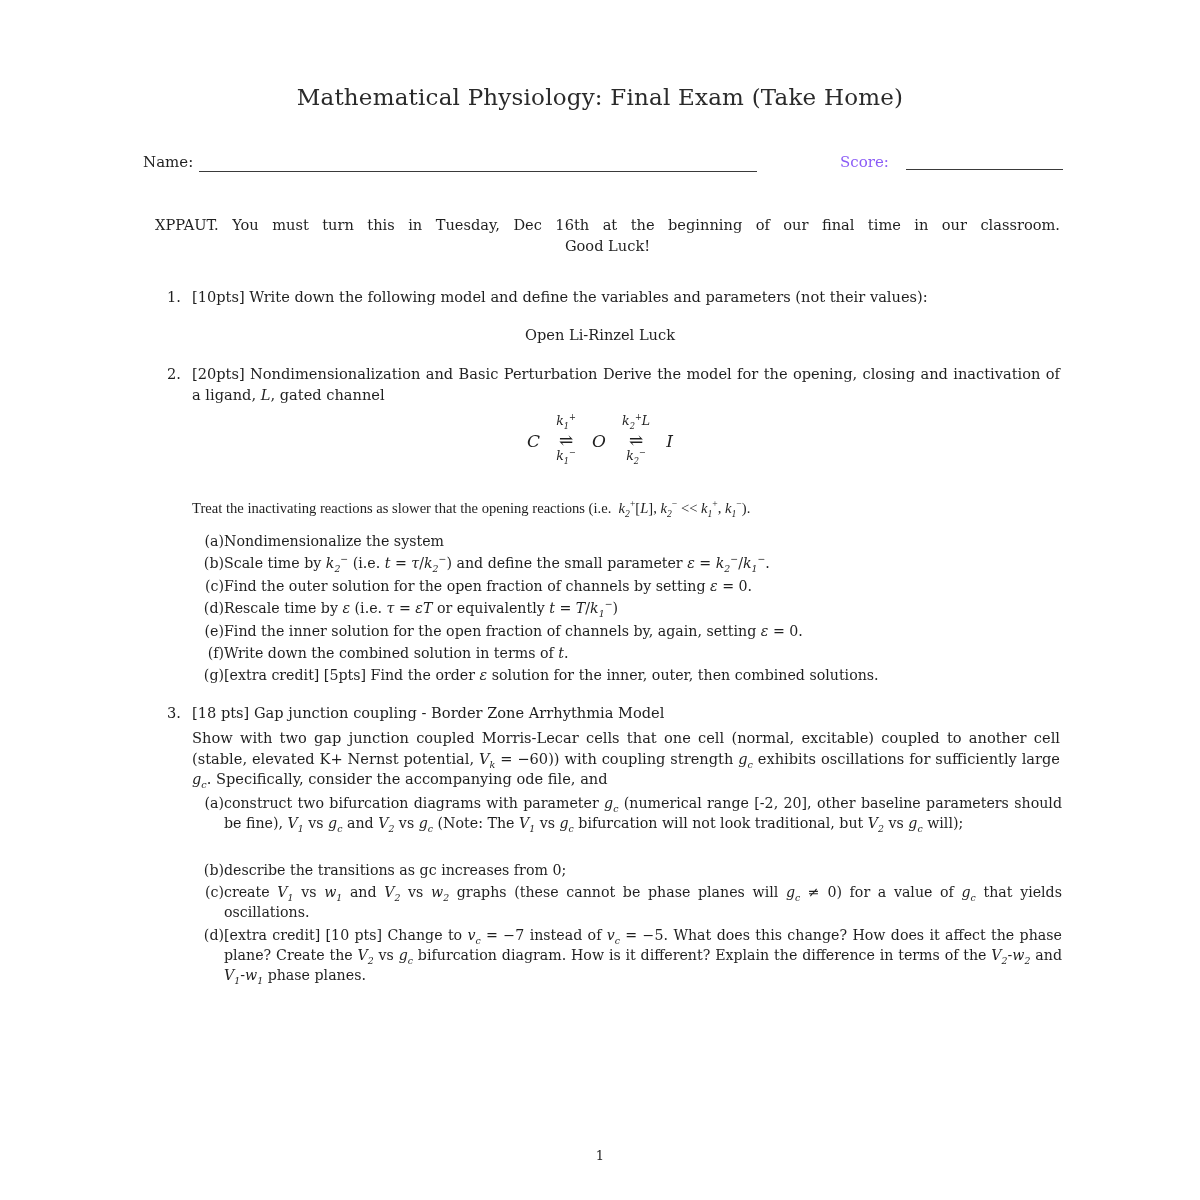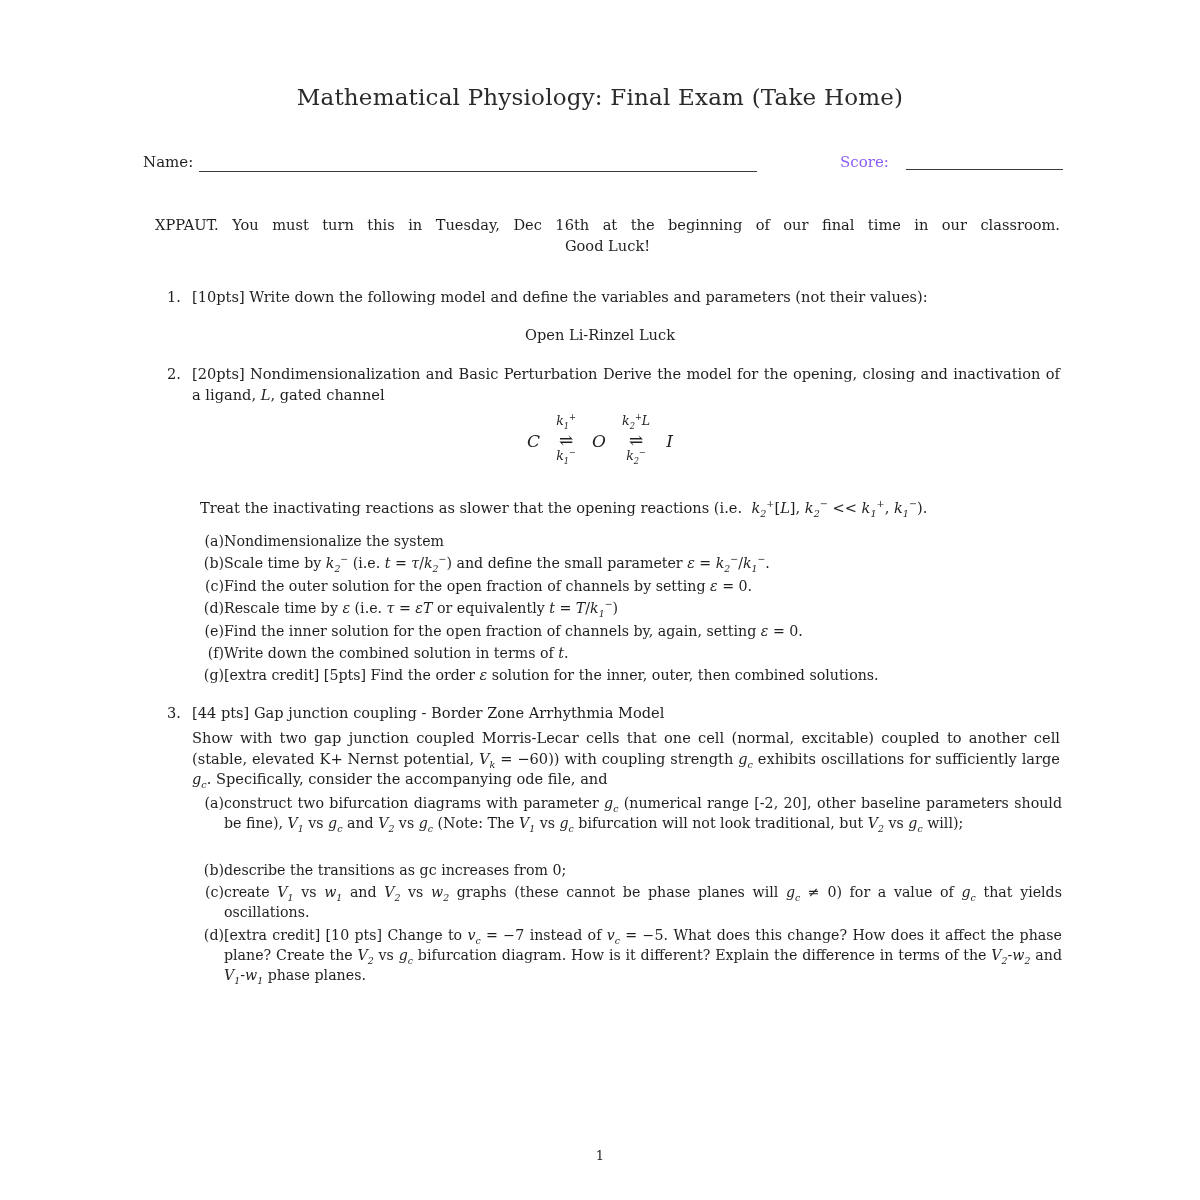--- a/index.html
+++ b/index.html
@@ -239,21 +239,21 @@
       <span class="rxn">
         <span class="rate-top"><i>k</i><sub>2</sub><sup class="op">+</sup><i>L</i></span>
         <span class="arrows">⇌</span>
         <span class="rate-bot"><i>k</i><sub>2</sub><sup class="op">−</sup></span>
       </span>
       <span class="sp-species">I</span>
     </span>
   </div>
 
   <div class="item" style="left:192px; top:498px; width:868px;">
-    <div class="body" style="margin-left:8px;">
+    <div class="body" style="margin-left:0;font-family:Liberation Serif, serif;">
       Treat the inactivating reactions as slower that the opening reactions (i.e.&nbsp;
       <i>k</i><sub>2</sub><sup class="op">+</sup>[<i>L</i>], <i>k</i><sub>2</sub><sup class="op">−</sup>
       &lt;&lt; <i>k</i><sub>1</sub><sup class="op">+</sup>, <i>k</i><sub>1</sub><sup class="op">−</sup>).
     </div>
   </div>
 
   <div class="sub" style="left:196px; top:531px;">
     <span class="lbl">(a)</span>
     <div class="body">Nondimensionalize the system</div>
   </div>
@@ -297,21 +297,21 @@
   <div class="sub" style="left:196px; top:665px;">
     <span class="lbl">(g)</span>
     <div class="body">
       [extra credit] [5pts] Find the order <i>ε</i> solution for the inner, outer, then combined solutions.
     </div>
   </div>
 
   <div class="item" style="left:155px; top:703px;">
     <span class="num">3.</span>
     <div class="body">
-      <span>[44 pts]</span>
+      <span>[18 pts]</span>
       <span>Gap junction coupling - Border Zone Arrhythmia Model</span>
     </div>
   </div>
 
   <div class="item" style="left:192px; top:728px; width:868px;">
     <div class="body" style="margin-left:0;">
       Show with two gap junction coupled Morris-Lecar cells that one cell (normal, excitable) coupled to
       another cell (stable, elevated K+ Nernst potential, <i>V</i><sub>k</sub> = −60)) with coupling strength
       <i>g</i><sub>c</sub> exhibits oscillations for sufficiently large <i>g</i><sub>c</sub>. Specifically,
       consider the accompanying ode file, and

